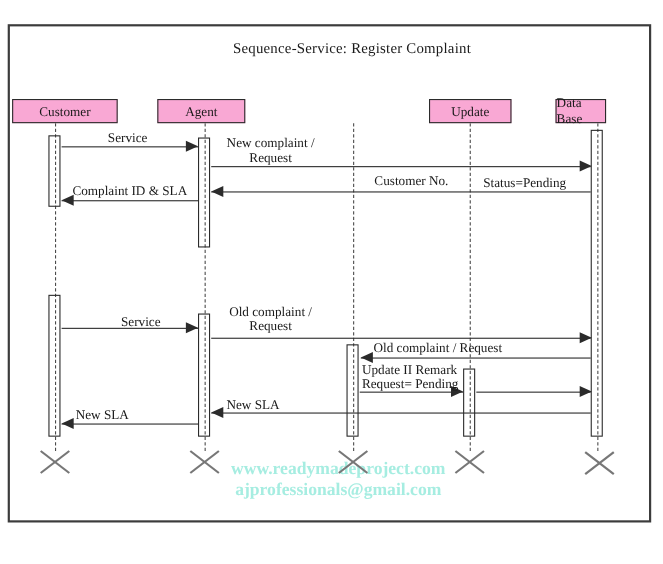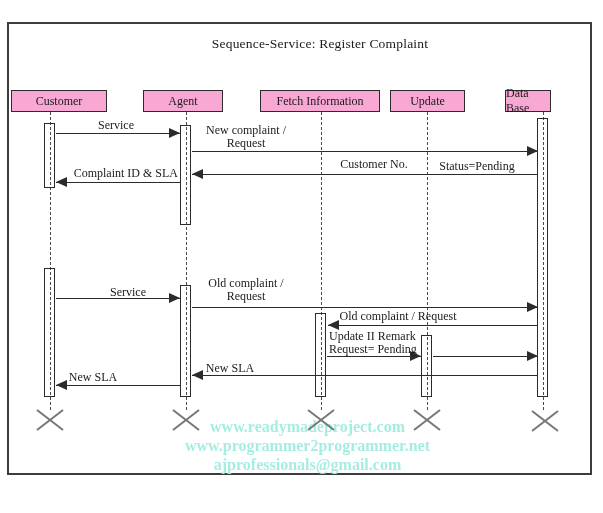--- a/index.html
+++ b/index.html
@@ -77,21 +77,21 @@
     <div>Request</div>
   </div>
 
   <div class="msg-line" style="left:192px; top:174px; width:345px;"></div>
   <div class="arr-l" style="left:192px; top:169px;"></div>
   <div class="label" style="left:314px; top:158px; width:120px;">Customer No.</div>
   <div class="label" style="left:418px; top:160px; width:118px;">Status=Pending</div>
 
   <div class="msg-line" style="left:56px;  top:182px; width:124px;"></div>
   <div class="arr-l" style="left:56px;  top:177px;"></div>
-  <div class="label" style="left:58px;  top:167px; width:120px;text-align:right;">Complaint ID &amp; SLA</div>
+  <div class="label" style="left:58px;  top:167px; width:120px;">Complaint ID &amp; SLA</div>
 
   <div class="msg-line" style="left:56px;  top:298px; width:124px;"></div>
   <div class="arr-r" style="left:169px; top:293px;"></div>
   <div class="label" style="left:68px;  top:286px; width:120px;">Service</div>
 
   <div class="msg-line" style="left:192px; top:307px; width:345px;"></div>
   <div class="arr-r" style="left:527px; top:302px;"></div>
   <div class="label" style="left:196px; top:277px; width:100px;">
     <div>Old complaint /</div>
     <div>Request</div>
@@ -126,33 +126,29 @@
   <div class="activation" style="left:180px; top:285px; height:110px;"></div>
   <div class="activation" style="left:315px; top:313px; height:82px;"></div>
   <div class="activation" style="left:421px; top:335px; height:60px;"></div>
 
   <div class="actor-box" style="left:11px;  width:96px;">
     <span>Customer</span>
   </div>
   <div class="actor-box" style="left:143px; width:80px;">
     <span>Agent</span>
   </div>
-  <div class="actor-box" style="left:260px; width:120px;">
-    <span>Fetch Information</span>
-  </div>
   <div class="actor-box" style="left:390px; width:75px;">
     <span>Update</span>
   </div>
   <div class="actor-box" style="left:505px; width:46px;">
     <span>Data Base</span>
   </div>
 
   <div class="watermark" style="color: rgb(166, 237, 225);">
     <div>www.readymadeproject.com</div>
-    <div>www.programmer2programmer.net</div>
     <div>ajprofessionals@gmail.com</div>
   </div>
 
   <div class="xmark" style="left:35px;  top:408px;">
     <svg width="30" height="24">
         <line x1="2" y1="2" x2="28" y2="22" stroke="#777" stroke-width="2"></line>
         <line x1="28" y1="2" x2="2" y2="22" stroke="#777" stroke-width="2"></line>
       </svg>
   </div>
   <div class="xmark" style="left:171px; top:408px;">

